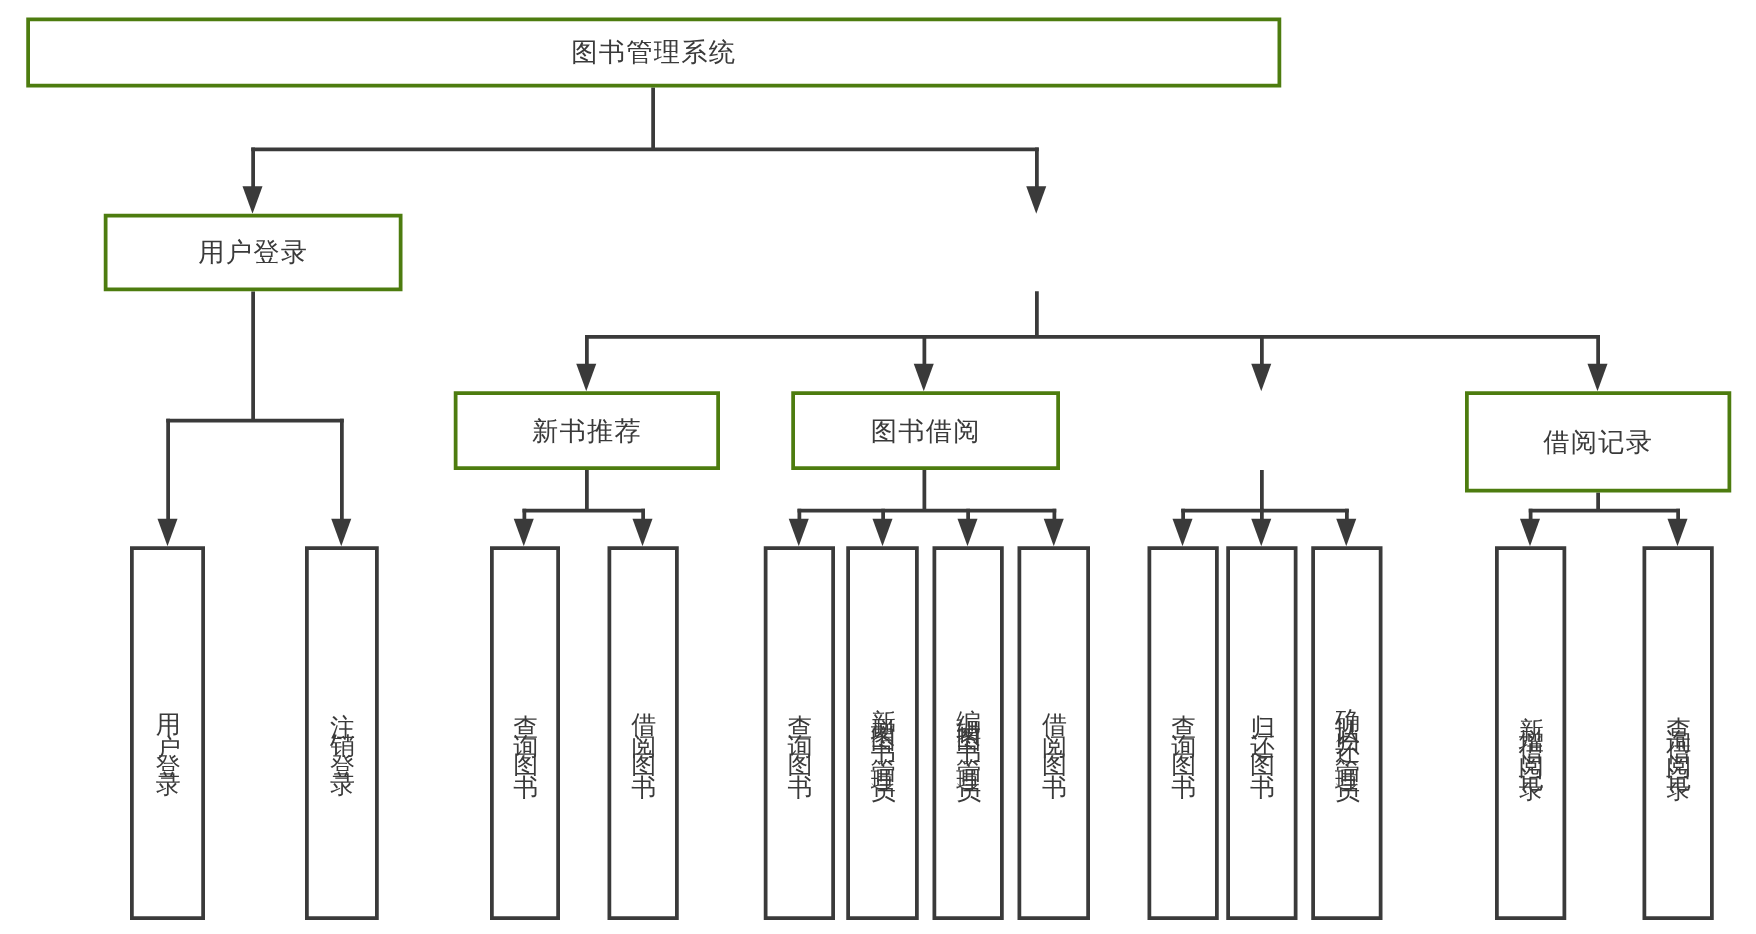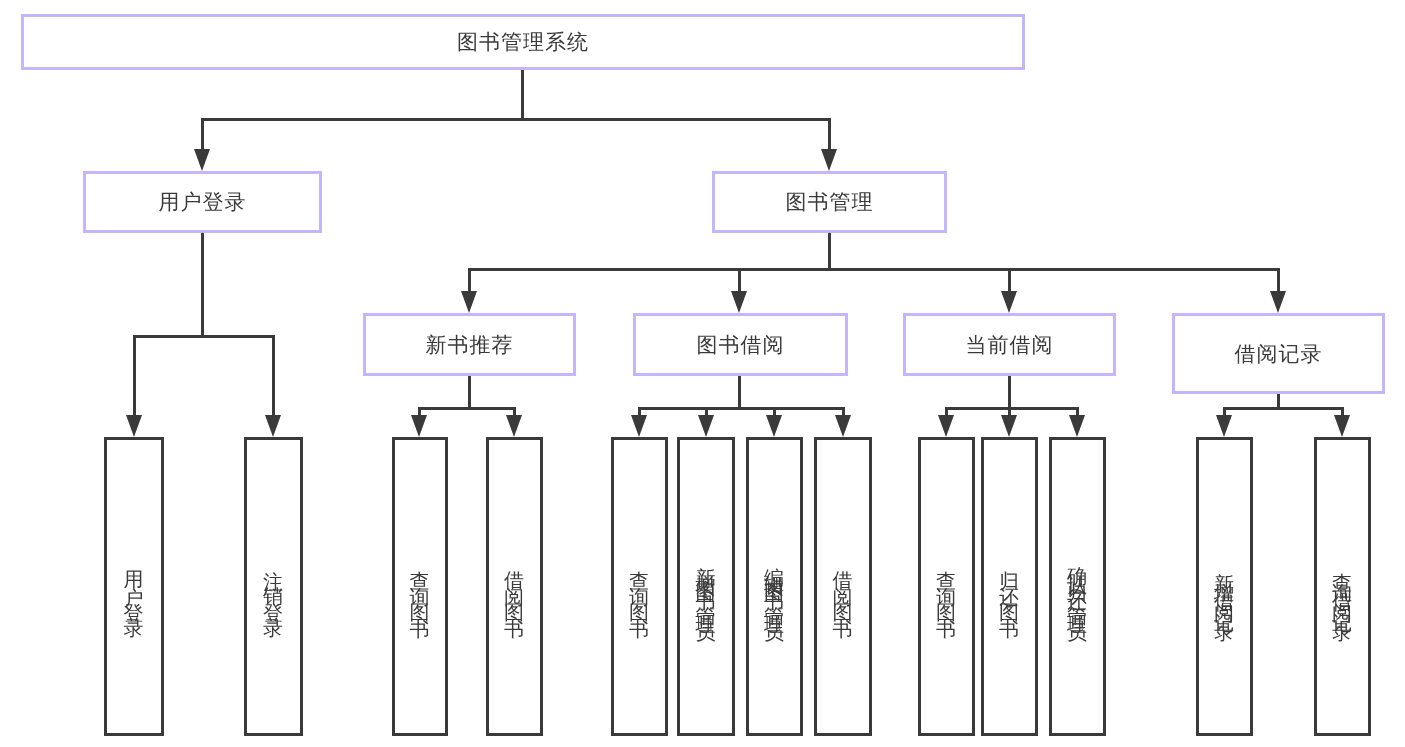--- a/index.html
+++ b/index.html
@@ -5,21 +5,21 @@
   html,body{margin:0;padding:0;background:#ffffff;}
   .canvas{
     position:relative;
     width:1405px;height:747px;
     background:#ffffff;
     font-family:"Liberation Sans",sans-serif;
     overflow:hidden;
   }
   .box{
     position:absolute;
-    border:3px solid #c4b5fd;
+    border:3px solid #4d7c0f;
     background:#ffffff;
     box-sizing:border-box;
     display:flex;align-items:center;justify-content:center;
     z-index:2;
   }
   .box .lbl{
     font-size:21px;
     color:#3a3a3a;
     letter-spacing:1px;
     white-space:nowrap;
@@ -69,32 +69,26 @@
 
 <div class="canvas">
 
   <div class="box" style="left:21px;top:14px;width:1004px;height:56px">
     <span class="lbl">图书管理系统</span>
   </div>
 
   <div class="box" style="left:83px;top:171px;width:239px;height:62px">
     <span class="lbl">用户登录</span>
   </div>
-  <div class="box" style="left:712px;top:171px;width:235px;height:62px">
-    <span class="lbl">图书管理</span>
-  </div>
 
   <div class="box" style="left:633px;top:313px;width:215px;height:63px">
     <span class="lbl">图书借阅</span>
   </div>
   <div class="box" style="left:363px;top:313px;width:213px;height:63px">
     <span class="lbl">新书推荐</span>
-  </div>
-  <div class="box" style="left:903px;top:313px;width:213px;height:63px">
-    <span class="lbl">当前借阅</span>
   </div>
   <div class="box" style="left:1172px;top:313px;width:213px;height:81px">
     <span class="lbl">借阅记录</span>
   </div>
 
   <div class="leaf" style="left:104px;top:437px;width:60px;height:299px">
     <span class="vtext">用户登录</span>
   </div>
   <div class="leaf" style="left:244px;top:437px;width:59px;height:299px">
     <span class="vtext">注销登录</span>

